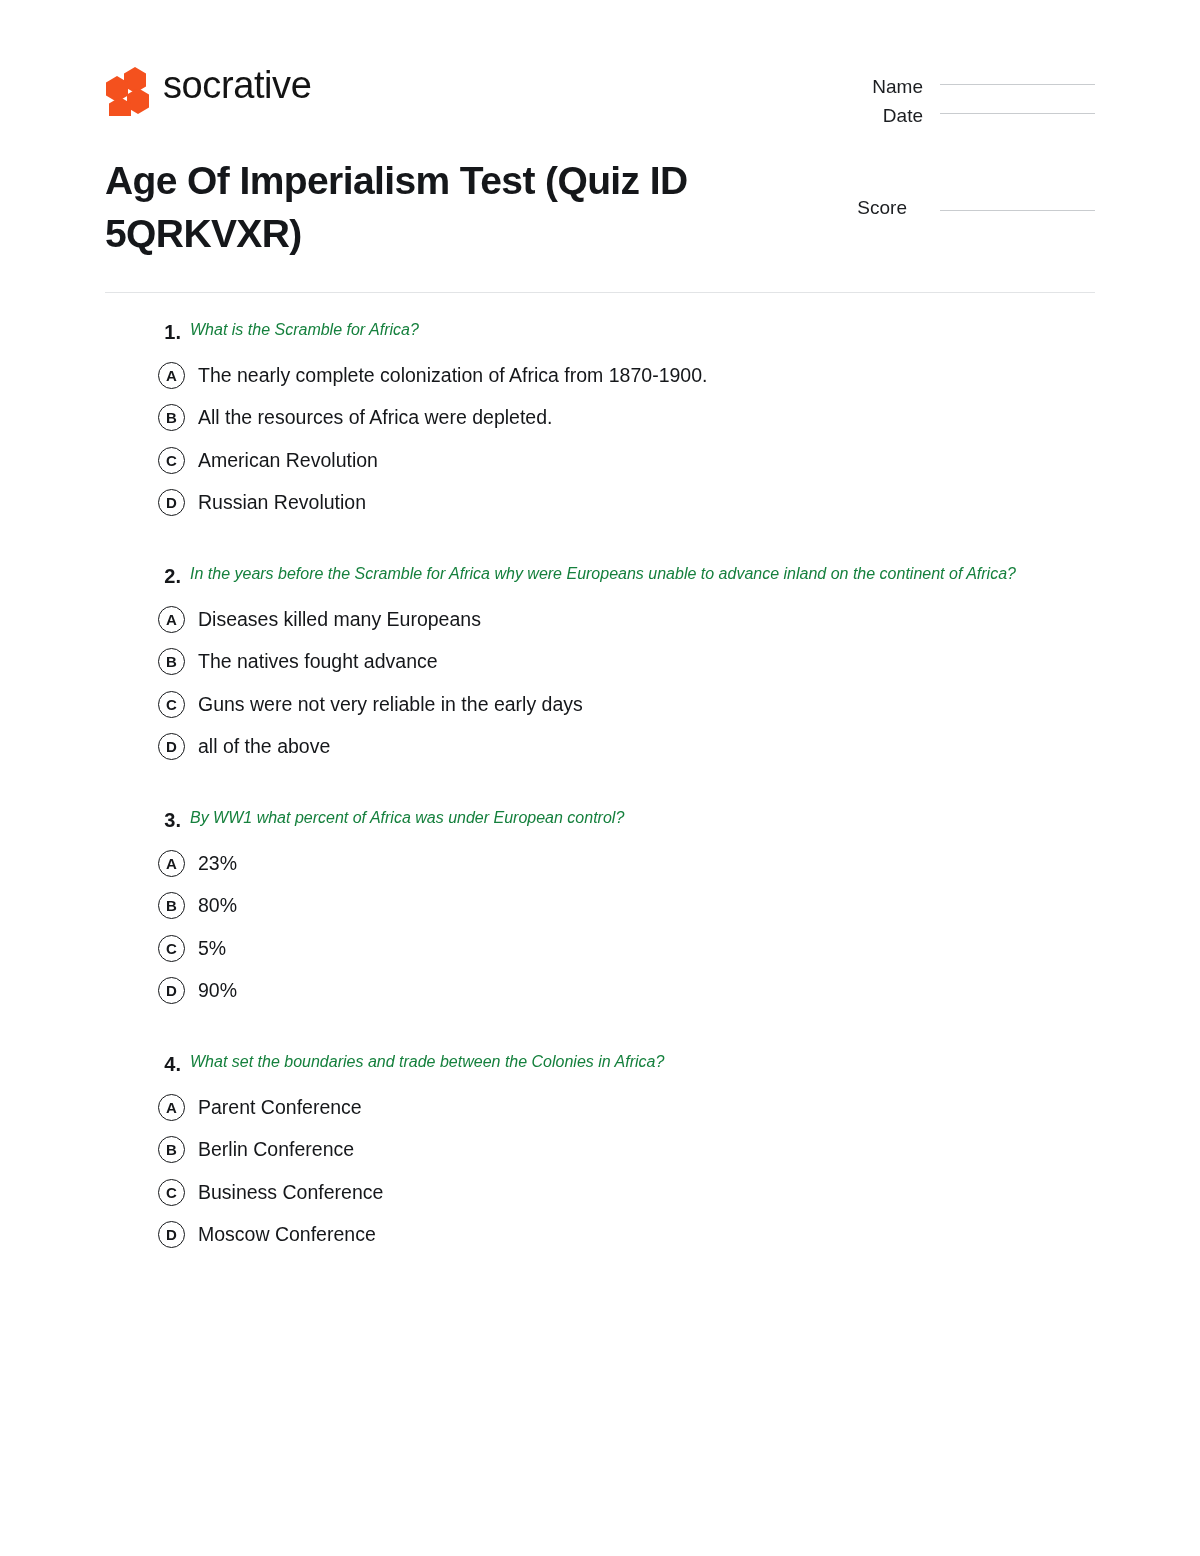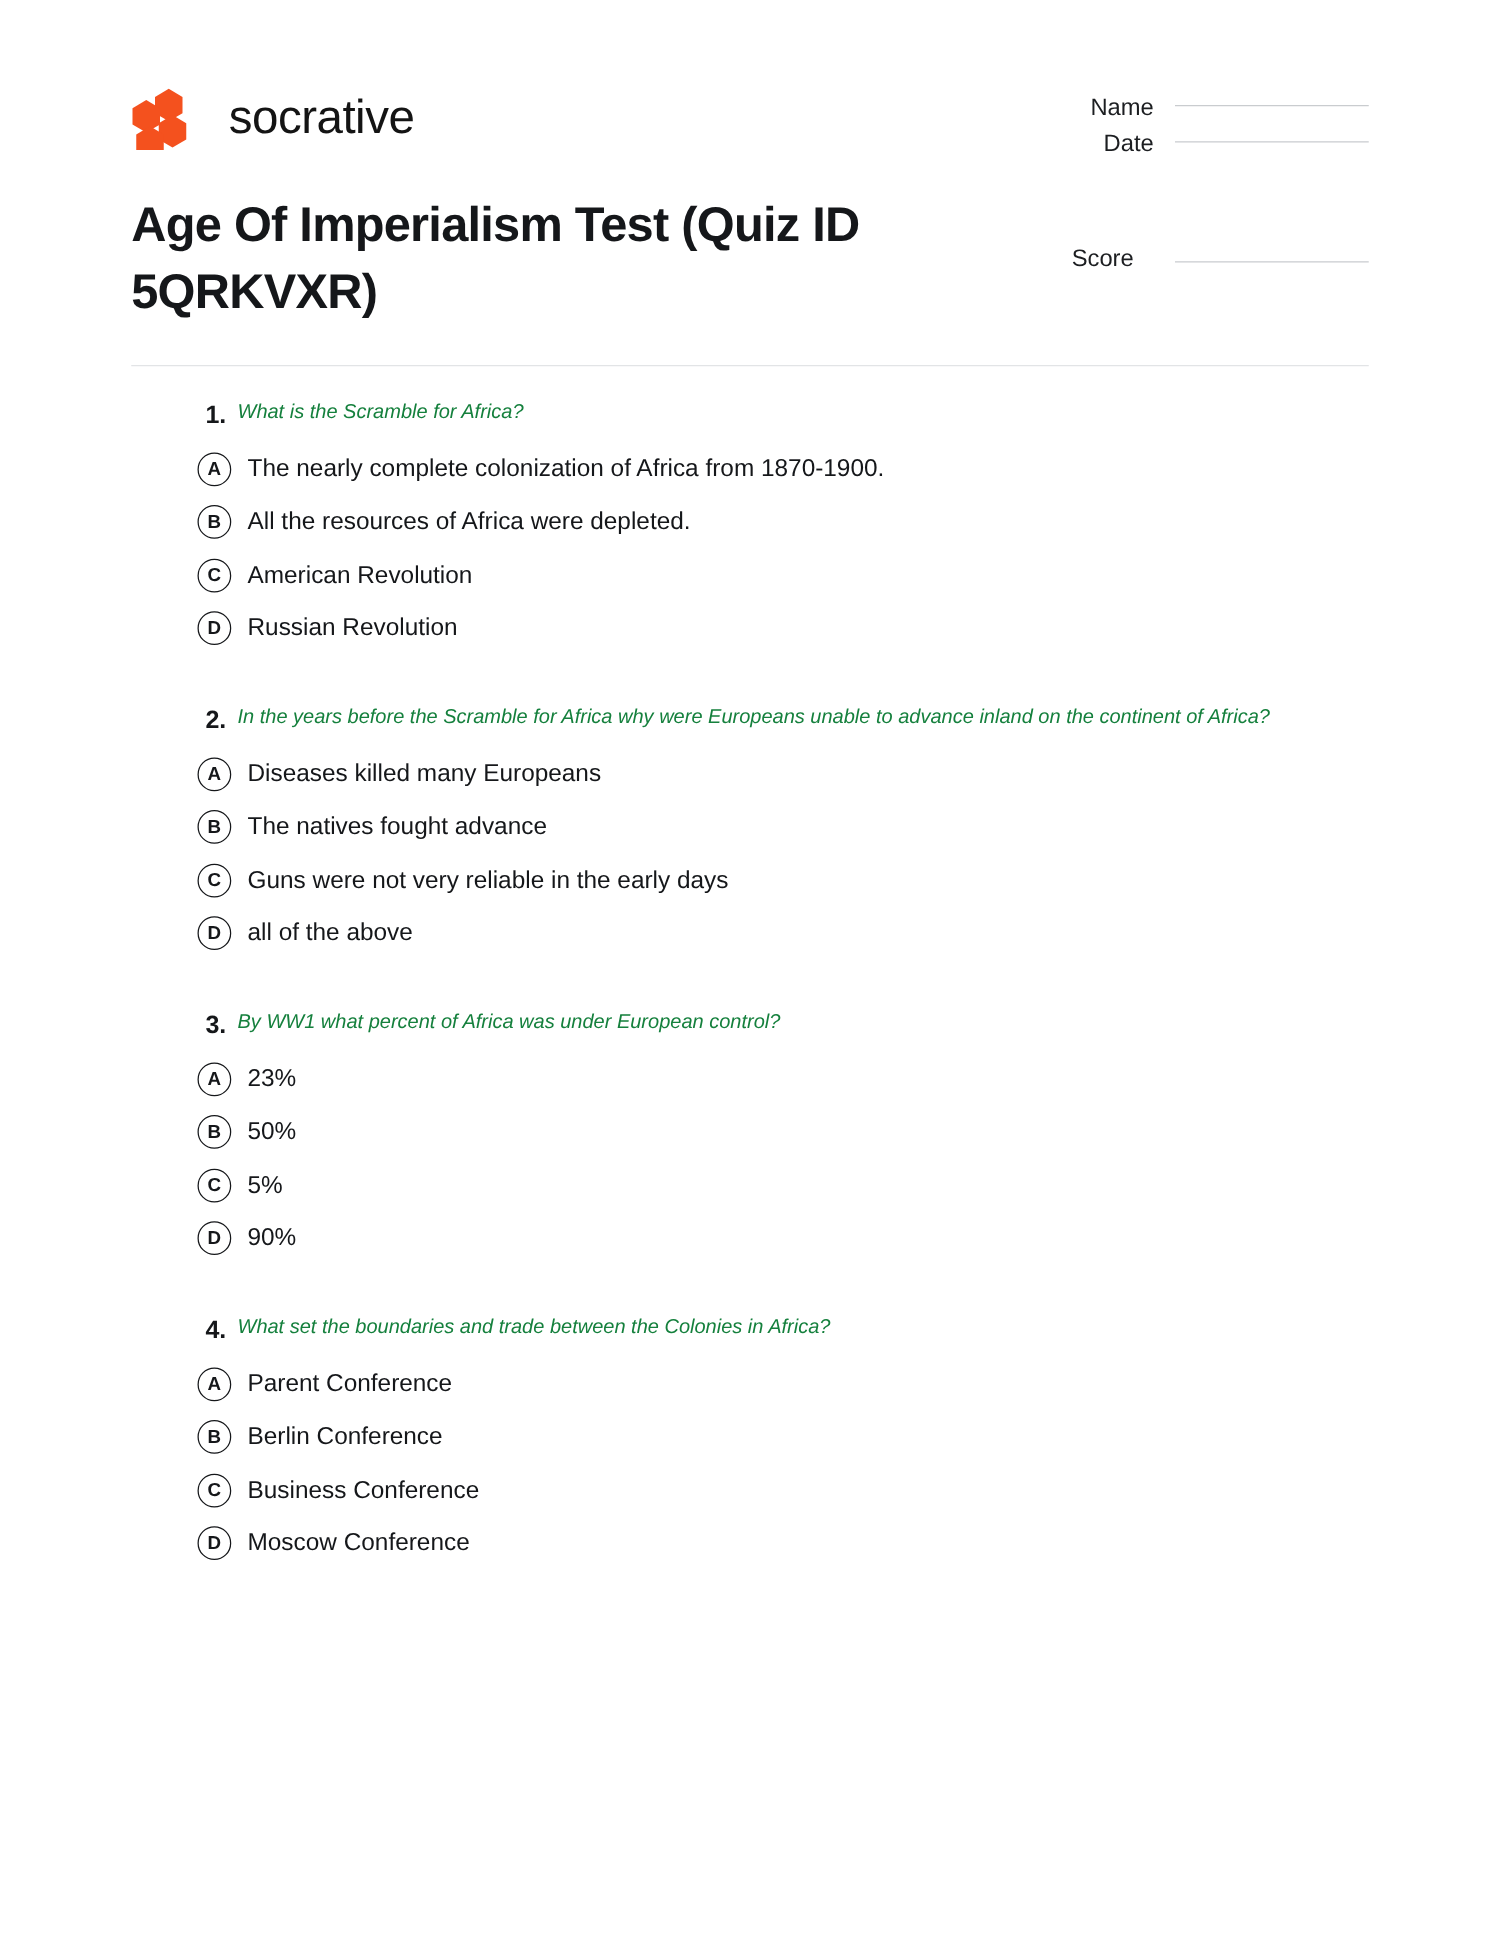--- a/index.html
+++ b/index.html
@@ -30,22 +30,22 @@
   .header {
     position: relative;
     padding: 0;
   }
 
   .brand {
     position: absolute;
     left: 105px;
     top: 66px;
     display: flex;
-    align-items: center;
-    gap: 32px;
+    align-items: flex-start;
+    gap: 12px;
     height: 58px;
   }
   .brand-mark {
     width: 46px;
     height: 50px;
     display: block;
   }
   .brand-word {
     font-family: "Liberation Sans", sans-serif;
     font-size: 38px;
@@ -280,21 +280,21 @@
       <div class="question-line">
         <span class="q-number">3.</span>
         <span class="q-text">By WW1 what percent of Africa was under European control?</span>
       </div>
       <div class="option-row">
         <span class="opt-bubble">A</span>
         <span class="opt-text">23%</span>
       </div>
       <div class="option-row">
         <span class="opt-bubble">B</span>
-        <span class="opt-text">50%</span>
+        <span class="opt-text">80%</span>
       </div>
       <div class="option-row">
         <span class="opt-bubble">C</span>
         <span class="opt-text">5%</span>
       </div>
       <div class="option-row">
         <span class="opt-bubble">D</span>
         <span class="opt-text">90%</span>
       </div>
     </div>

